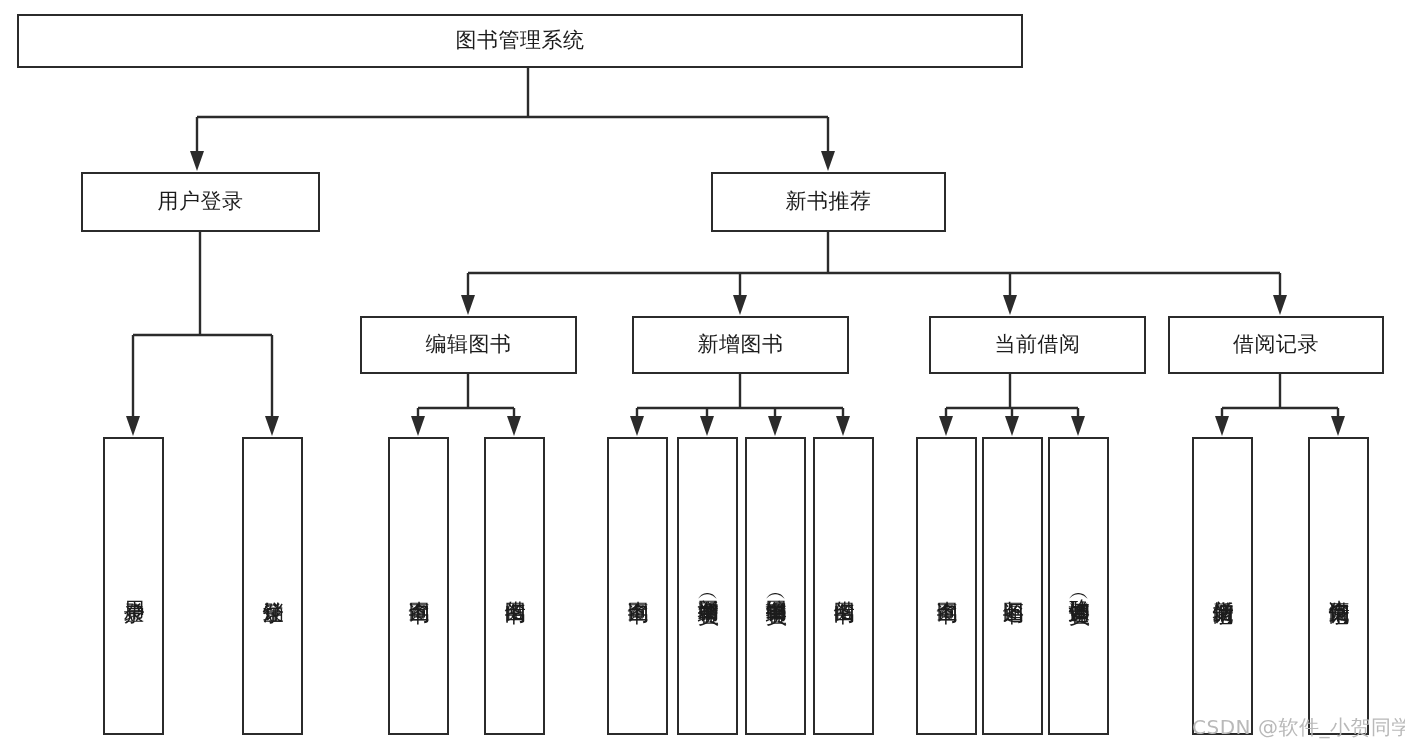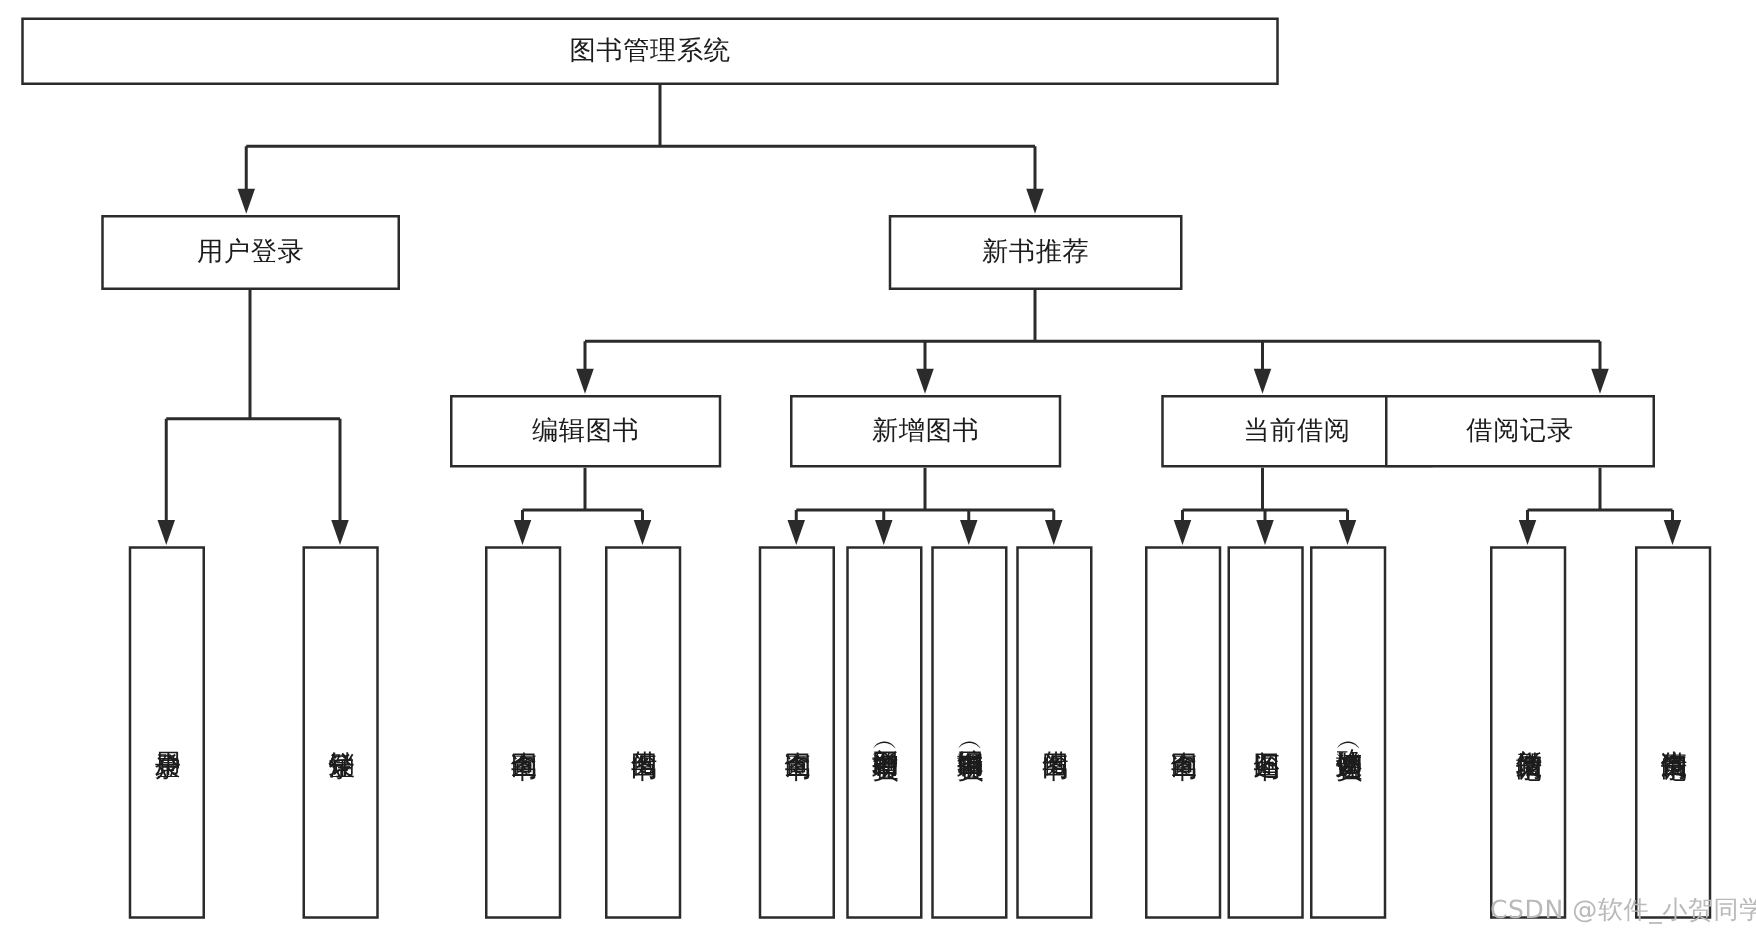--- a/index.html
+++ b/index.html
@@ -132,21 +132,21 @@
       </div>
       <div class="node node-h" style="left: 360px; top: 316px; width: 217px; height: 58px;">
         <span class="label">编辑图书</span>
       </div>
       <div class="node node-h" style="left: 632px; top: 316px; width: 217px; height: 58px;">
         <span class="label">新增图书</span>
       </div>
       <div class="node node-h" style="left: 901px; top: 316px; width: 217px; height: 58px; margin-left: 28px;">
         <span class="label">当前借阅</span>
       </div>
-      <div class="node node-h" style="left: 1108px; top: 316px; width: 216px; height: 58px;">
+      <div class="node node-h" style="left: 1168px; top: 316px; width: 216px; height: 58px;">
         <span class="label">借阅记录</span>
       </div>
       <div class="node node-v" style="left: 103px; top: 437px; width: 61px; height: 298px;">
         <span class="label">用户登录</span>
       </div>
       <div class="node node-v" style="left: 242px; top: 437px; width: 61px; height: 298px;">
         <span class="label">注销登录</span>
       </div>
       <div class="node node-v" style="left: 388px; top: 437px; width: 61px; height: 298px;">
         <span class="label">查询图书</span>

